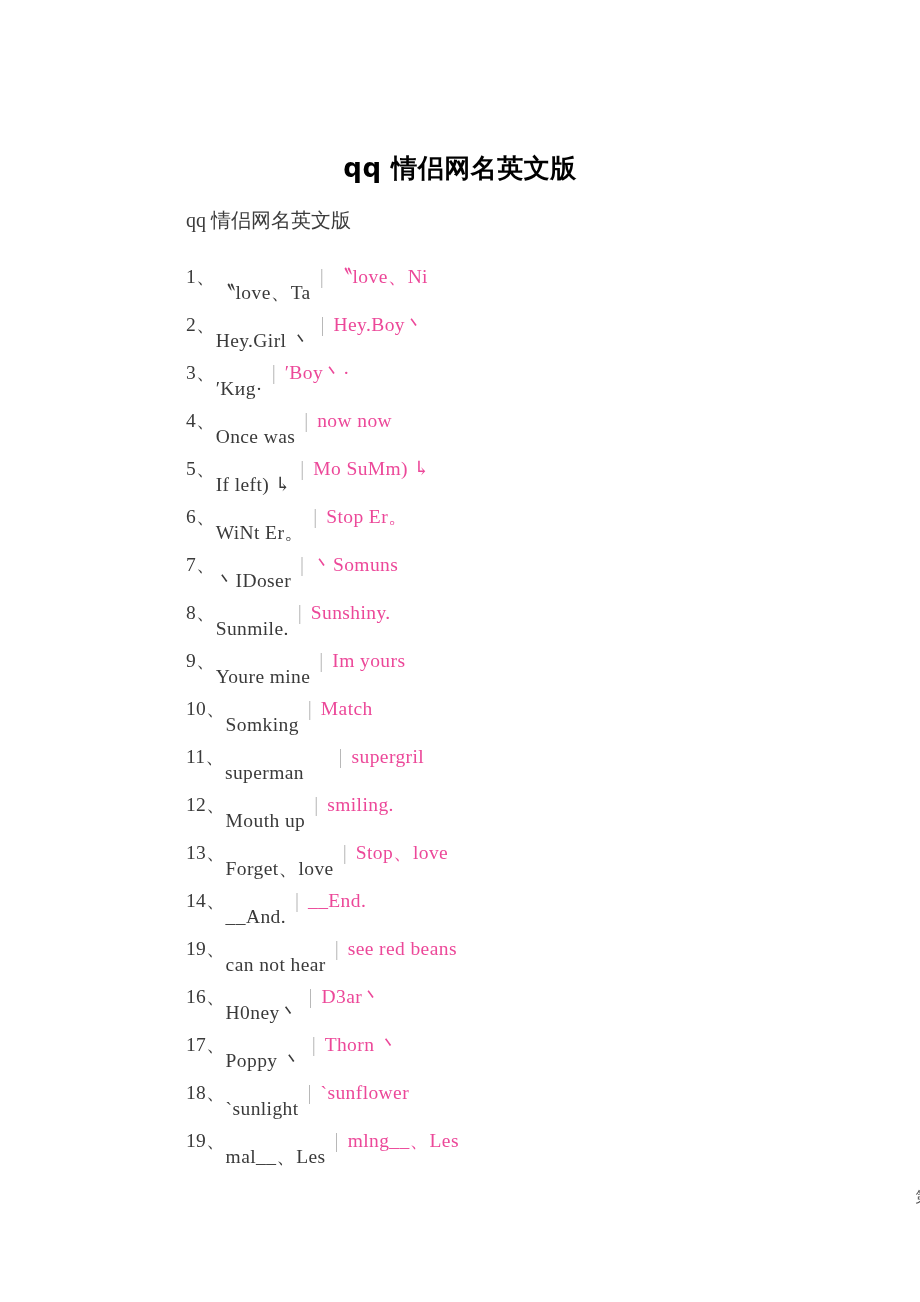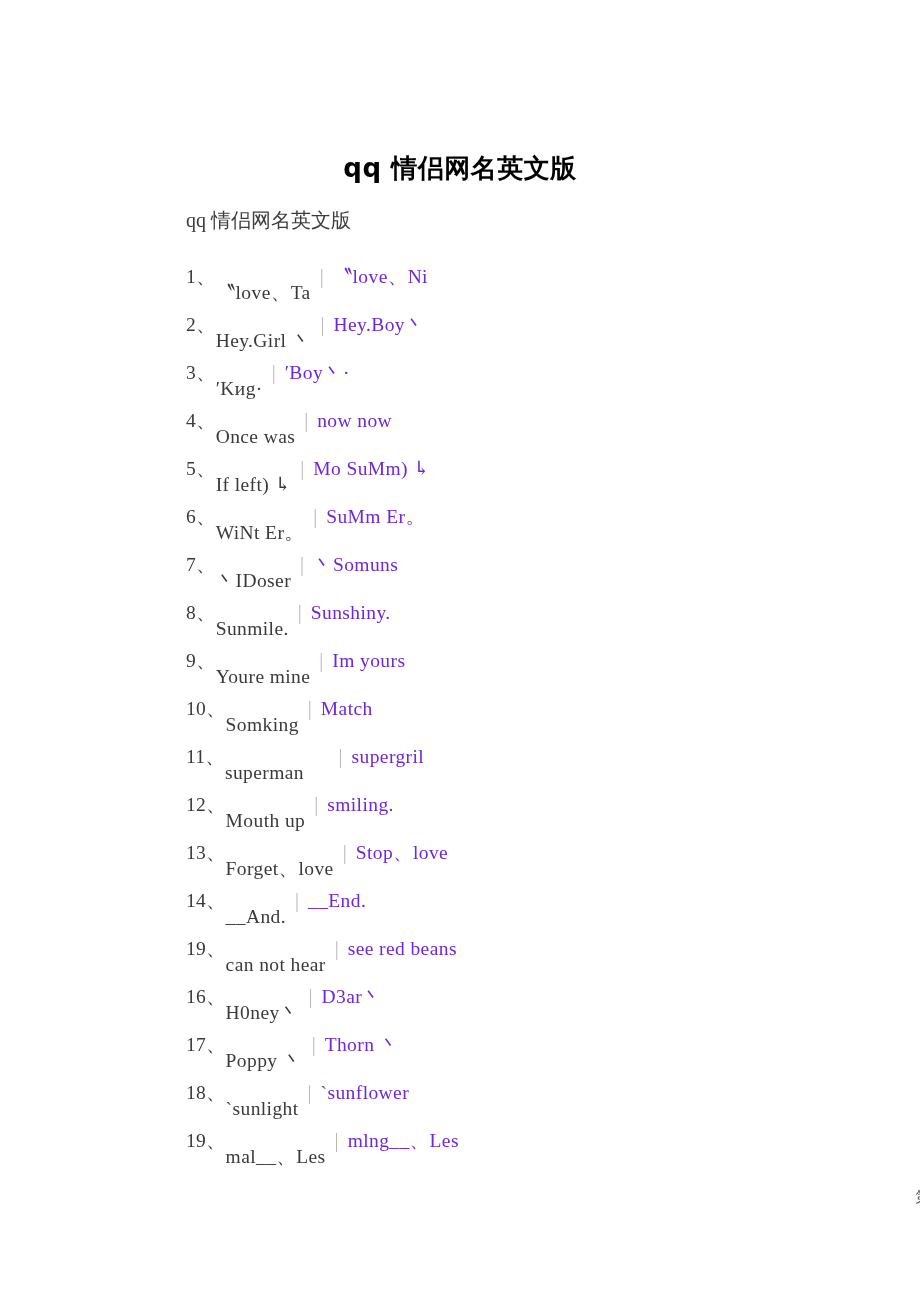--- a/index.html
+++ b/index.html
@@ -82,21 +82,21 @@
   .entry .sep {
     display: inline-block;
     color: #b8b8b8;
     padding: 0 9px;
     font-size: 20px;
     font-weight: 300;
     transform: translateY(-1px);
   }
 
   .entry .right-name {
-    color: #6d28d9;
+    color: #ec4899;
     letter-spacing: 0.4px;
   }
 
   
   .page-footer {
     position: absolute;
     left: 0;
     top: 1186px;
     width: 920px;
     text-align: right;
@@ -148,21 +148,21 @@
         <div class="entry">
           <span class="idx">5、</span>
           <span class="left-name">If left) ↳</span>
           <span class="sep">|</span>
           <span class="right-name">Mo SuMm) ↳</span>
         </div>
         <div class="entry">
           <span class="idx">6、</span>
           <span class="left-name">WiNt Er。</span>
           <span class="sep">|</span>
-          <span class="right-name">SuMm Er。</span>
+          <span class="right-name">Stop Er。</span>
         </div>
         <div class="entry">
           <span class="idx">7、</span>
           <span class="left-name">丶IDoser</span>
           <span class="sep">|</span>
           <span class="right-name">丶Somuns</span>
         </div>
         <div class="entry">
           <span class="idx">8、</span>
           <span class="left-name">Sunmile.</span>

